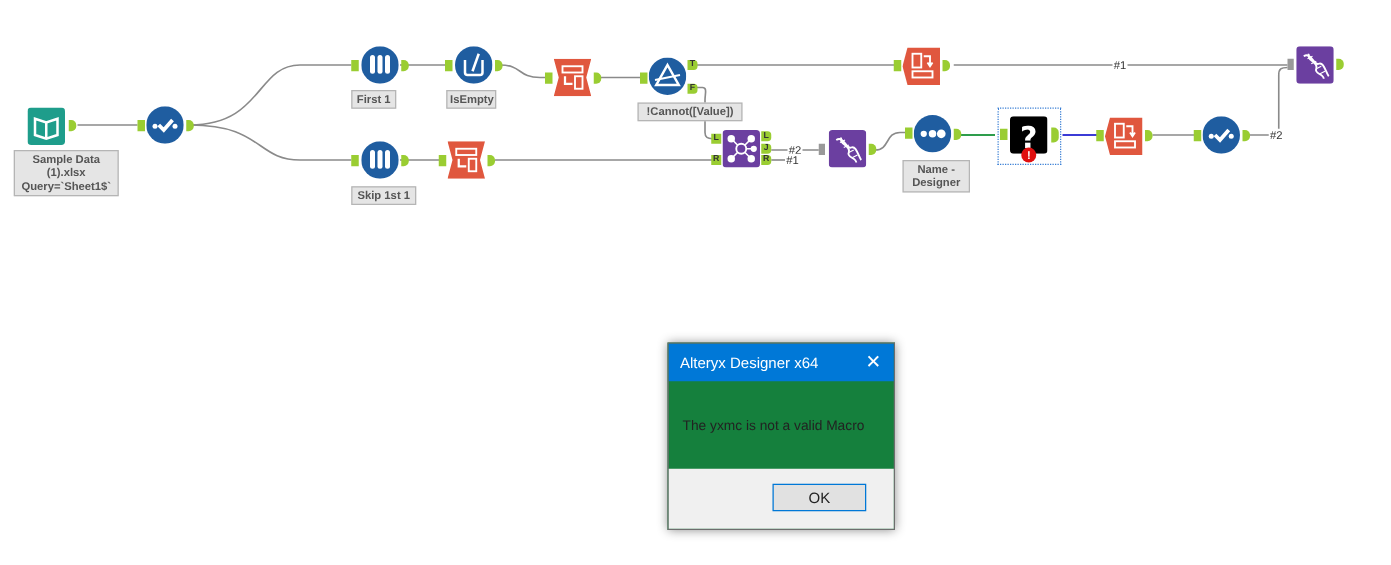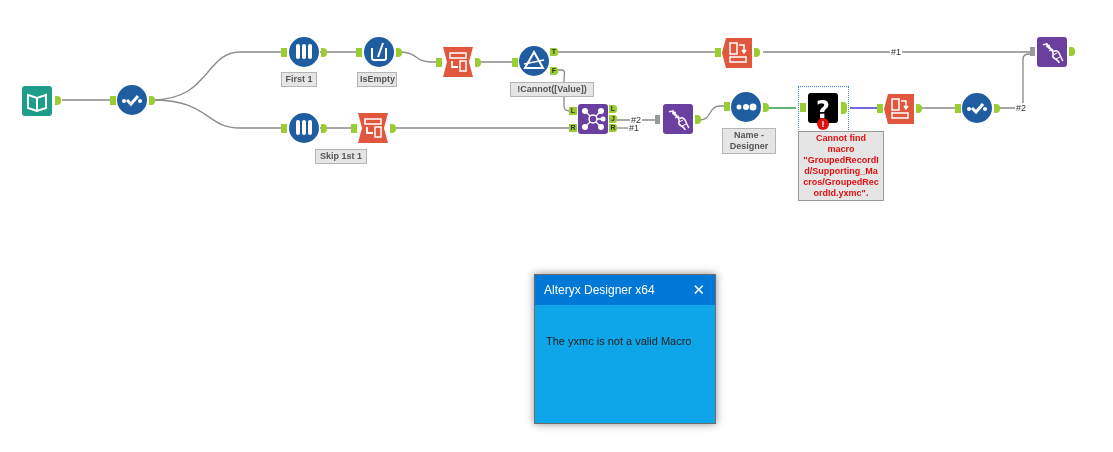--- a/index.html
+++ b/index.html
@@ -7,21 +7,21 @@
   #canvas{position:absolute;left:0;top:0;width:1113px;height:452px;}
   .tool{position:absolute;width:30px;height:30px;}
   .lbl{position:absolute;background:#e5e5e5;border:1px solid #b5b5b5;font-family:"Liberation Sans",sans-serif;font-size:9px;line-height:11px;color:#555;font-weight:bold;padding:1px 2px;white-space:pre-line;text-align:center;}
   .lbl.err{color:#e01010;border-color:#999;}
   .anchor{position:absolute;width:6px;height:9px;background:#9acd32;}
   .anchor.out{border-radius:0 4px 4px 0;}
   .anchor.lettered{width:8px;height:8px;font-family:"Liberation Sans",sans-serif;font-size:7px;font-weight:bold;color:#333;line-height:8px;text-align:center;border-radius:0 3px 3px 0;}
   .conn-lbl{position:absolute;font-family:"Liberation Sans",sans-serif;font-size:9px;color:#333;background:#fff;padding:0 1px;line-height:10px;}
   .sel{position:absolute;border:1px dotted #3a7fd5;}
   
-  #dialog{position:absolute;left:534px;top:274px;width:180px;height:148px;background:#0ea5e9;box-shadow:0 0 8px rgba(0,0,0,0.45);border:1px solid #6d6d6d;}
+  #dialog{position:absolute;left:534px;top:274px;width:180px;height:148px;background:#15803d;box-shadow:0 0 8px rgba(0,0,0,0.45);border:1px solid #6d6d6d;}
   #dlg-title{height:30px;background:#0078d7;color:#fff;font-family:"Liberation Sans",sans-serif;font-size:12px;line-height:30px;padding-left:9px;position:relative;}
   #dlg-close{position:absolute;right:10px;top:0;font-size:15px;line-height:30px;color:#fff;cursor:pointer;}
   #dlg-msg{position:absolute;left:11px;top:60px;font-family:"Liberation Sans",sans-serif;font-size:11px;color:#222;}
   #dlg-foot{position:absolute;left:0;top:100px;width:180px;height:48px;background:#f0f0f0;}
   #dlg-ok{position:absolute;left:83px;top:12px;width:75px;height:22px;border:1px solid #0078d7;background:#e1e1e1;font-family:"Liberation Sans",sans-serif;font-size:12px;color:#222;text-align:center;line-height:21px;box-sizing:border-box;cursor:pointer;}
 </style>
 </head>
 <body>
 
 <div id="canvas">
@@ -65,20 +65,23 @@
   </svg>
 
   <div class="tool" style="left:22px;top:86px;">
     <svg width="30" height="30">
         <rect x="0" y="0" width="30" height="30" rx="3" fill="#1e9d8b"></rect>
         <path d="M6 9 L15 12 L24 9 L24 22 L15 25 L6 22 Z" fill="none" stroke="#fff" stroke-width="2"></path>
         <path d="M15 12 L15 25" stroke="#fff" stroke-width="2"></path>
       </svg>
   </div>
   <div class="anchor out" style="left:55px;top:96px;"></div>
+  <div class="lbl" style="left:11px;top:120px;width:78px;">Sample Data
+(1).xlsx
+Query=`Sheet1$`</div>
 
   <div class="anchor" style="left:110px;top:96px;"></div>
   <div class="tool" style="left:117px;top:85px;">
     <svg width="30" height="30">
         <circle cx="15" cy="15" r="15" fill="#1f5da0"></circle>
         <circle cx="7" cy="16" r="2" fill="#fff"></circle>
         <circle cx="23" cy="16" r="2" fill="#fff"></circle>
         <path d="M10 15 L14 19 L21 11" stroke="#fff" stroke-width="3" fill="none"></path>
       </svg>
   </div>
@@ -133,21 +136,21 @@
   <div class="anchor" style="left:281px;top:124px;"></div>
   <div class="tool" style="left:289px;top:113px;">
     <svg width="30" height="30">
         <circle cx="15" cy="15" r="15" fill="#1f5da0"></circle>
         <rect x="7" y="7" width="4" height="15" rx="2" fill="#fff"></rect>
         <rect x="13" y="7" width="4" height="15" rx="2" fill="#fff"></rect>
         <rect x="19" y="7" width="4" height="15" rx="2" fill="#fff"></rect>
       </svg>
   </div>
   <div class="anchor out" style="left:321px;top:124px;"></div>
-  <div class="lbl" style="left:281px;top:149px;width:46px;margin-left:34px;">Skip 1st 1</div>
+  <div class="lbl" style="left:281px;top:149px;width:46px;">Skip 1st 1</div>
 
   <div class="anchor" style="left:351px;top:124px;"></div>
   <div class="tool" style="left:358px;top:113px;">
     <svg width="30" height="30">
         <path d="M0 0 L30 0 L26 15 L30 30 L0 30 L4 15 Z" fill="#e0573e"></path>
         <rect x="7" y="6" width="16" height="5" fill="none" stroke="#fff" stroke-width="1.5"></rect>
         <path d="M9 14 L9 20 L15 20" stroke="#fff" stroke-width="1.8" fill="none"></path>
         <rect x="17" y="14" width="6" height="10" fill="none" stroke="#fff" stroke-width="1.5"></rect>
       </svg>
   </div>
@@ -200,26 +203,20 @@
   <div class="sel" style="left:798px;top:86px;width:49px;height:44px;"></div>
   <div class="anchor" style="left:800px;top:103px;"></div>
   <div class="tool" style="left:808px;top:93px;">
     <svg width="30" height="30">
         <rect width="30" height="30" rx="3" fill="#000"></rect>
         <text x="15" y="25" text-anchor="middle" font-family="DejaVu Sans, sans-serif" font-weight="bold" font-size="24" fill="#fff">?</text>
       </svg>
   </div>
   <div style="position:absolute;left:817px;top:118px;width:12px;height:12px;border-radius:6px;background:#e01010;color:#fff;font-family:'Liberation Sans',sans-serif;font-size:9px;font-weight:bold;text-align:center;line-height:12px;">!</div>
   <div class="anchor out" style="left:841px;top:102px;height:12px;"></div>
-  <div class="lbl err" style="left:798px;top:131px;width:80px;">Cannot find
-macro
-"GroupedRecordI
-d/Supporting_Ma
-cros/GroupedRec
-ordId.yxmc".</div>
 
   <div class="anchor" style="left:877px;top:104px;"></div>
   <div class="tool" style="left:884px;top:94px;">
     <svg width="30" height="30">
         <path d="M4 0 L30 0 L30 30 L4 30 L0 15 Z" fill="#e0573e"></path>
         <rect x="8" y="5" width="7" height="11" fill="none" stroke="#fff" stroke-width="1.5"></rect>
         <path d="M17 7 L22 7 L22 14 M20 12 L22 15 L24 12" stroke="#fff" stroke-width="1.5" fill="none"></path>
         <rect x="8" y="19" width="16" height="5" fill="none" stroke="#fff" stroke-width="1.5"></rect>
       </svg>
   </div>
@@ -260,13 +257,16 @@
   </div>
   <div class="anchor out" style="left:1069px;top:47px;"></div>
 </div>
 
 <div id="dialog">
   <div id="dlg-title">
     <span>Alteryx Designer x64</span>
     <span id="dlg-close">✕</span>
   </div>
   <div id="dlg-msg">The yxmc is not a valid Macro</div>
+  <div id="dlg-foot">
+    <div id="dlg-ok">OK</div>
+  </div>
 </div>
 
 </body></html>

